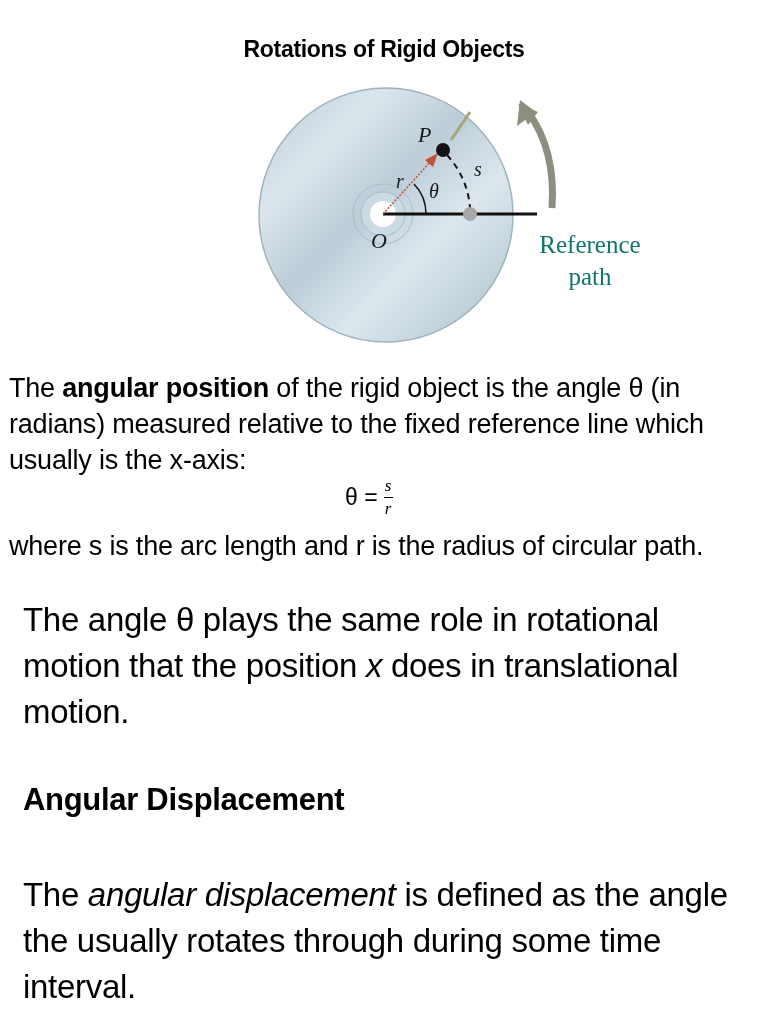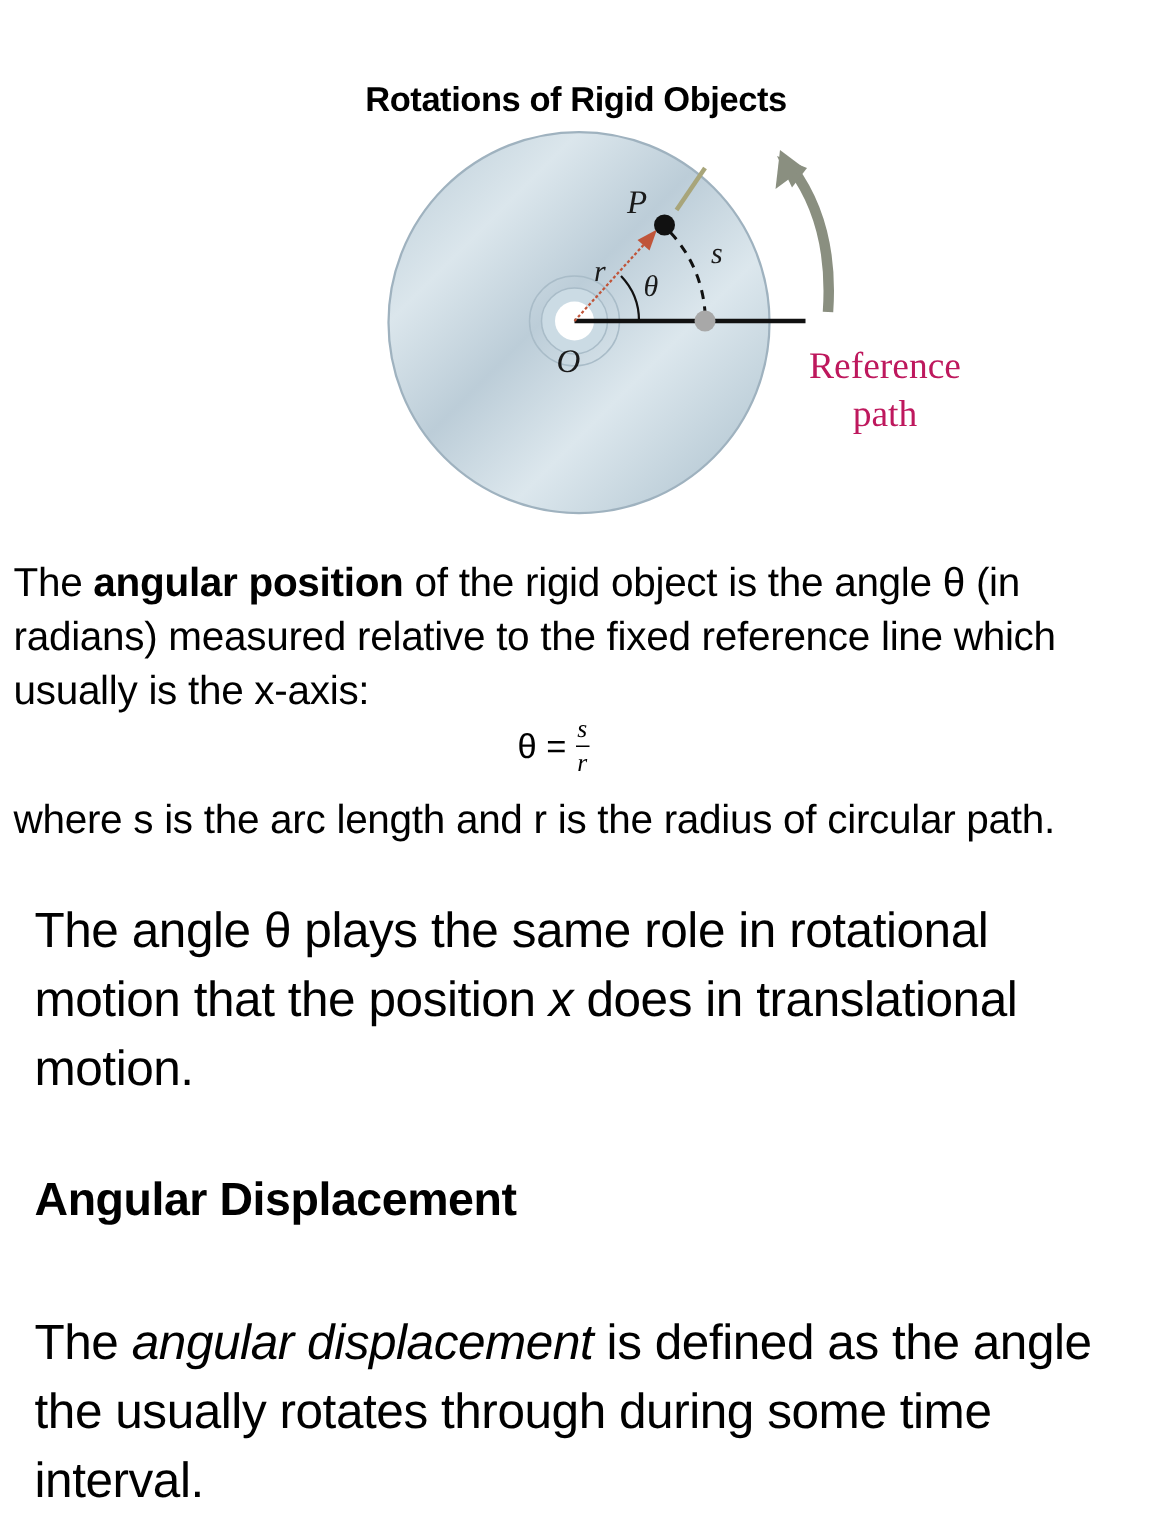--- a/index.html
+++ b/index.html
@@ -1,22 +1,22 @@
 <!DOCTYPE html>
 <html><head>
 <meta charset="utf-8">
 <style>
   html, body { margin:0; padding:0; background:#ffffff; }
   body { width:768px; height:1024px; position:relative; overflow:hidden;
          font-family:"Liberation Sans", "DejaVu Sans", sans-serif; color:#000; }
   .title { position:absolute; top:36px; left:0; width:768px; text-align:center;
-           font-size:23px; font-weight:bold; letter-spacing:-0.3px;margin-top:17px; }
+           font-size:23px; font-weight:bold; letter-spacing:-0.3px; }
   .figure { position:absolute; left:0; top:0; width:768px; height:360px; }
   .fig-label { position:absolute; font-family:"Liberation Serif","DejaVu Serif",serif; font-style:italic; font-size:20px; color:#1a1a1a; }
-  .ref-label { position:absolute; font-family:"Liberation Serif","DejaVu Serif",serif; font-size:25px; color:#be185d; text-align:center; line-height:32px; }
+  .ref-label { position:absolute; font-family:"Liberation Serif","DejaVu Serif",serif; font-size:25px; color:#0f766e; text-align:center; line-height:32px; }
   .para { position:absolute; left:9px; width:750px; font-size:27px; line-height:36px; letter-spacing:-0.2px; }
   .formula { position:absolute; top:478px; left:345px; font-size:23px; display:flex; align-items:center; }
   .frac { display:inline-flex; flex-direction:column; align-items:center; margin-left:6px; font-family:"Liberation Serif","DejaVu Serif",serif; font-style:italic; font-size:17px; line-height:16px; }
   .frac .bar { width:9px; border-top:1.5px solid #000; margin:3px 0; }
   .big { position:absolute; left:23px; width:730px; font-size:33px; line-height:46px; letter-spacing:-0.3px; }
   .heading { position:absolute; left:23px; top:782px; font-size:31px; font-weight:bold; letter-spacing:-0.3px; }
 </style>
 </head>
 <body>
 

